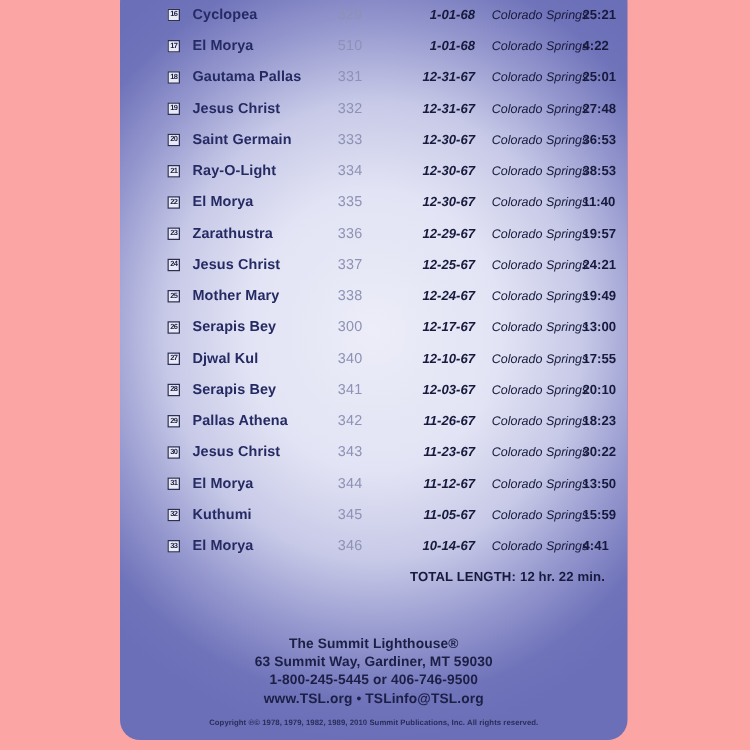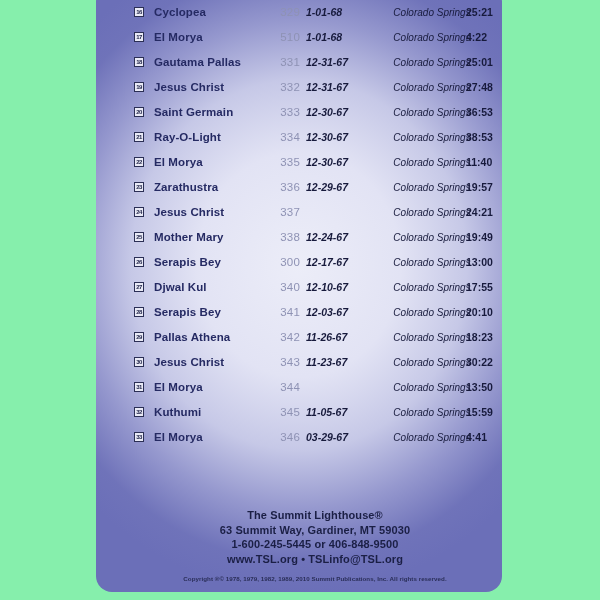--- a/index.html
+++ b/index.html
@@ -10,21 +10,21 @@
     width: 600px;
     height: 600px;
     background: #ffffff;
     font-family: "Liberation Sans", sans-serif;
     overflow: hidden;
   }
   #stage {
     position: relative;
     width: 600px;
     height: 600px;
-    background: #86efac;
+    background: #fca5a5;
   }
 
   
   #card {
     position: absolute;
     left: 96px;
     top: -14px;
     width: 406px;
     height: 606px;
     border-radius: 16px;
@@ -85,35 +85,35 @@
     position: absolute;
     left: 58px;
     top: 0;
     font-size: 11.5px;
     font-weight: 700;
     color: #252a63;
     letter-spacing: 0.1px;
   }
   .track-num {
     position: absolute;
-    left: 160px;
+    left: 150px;
     top: 0;
     width: 44px;
     text-align: right;
     font-size: 11.5px;
     font-weight: 400;
     color: #8e92b4;
     letter-spacing: 0.2px;
   }
   .track-date {
     position: absolute;
     left: 210px;
     top: 0;
     width: 74px;
-    text-align: left;
+    text-align: right;
     font-size: 10.5px;
     font-style: italic;
     font-weight: 700;
     color: #171a3c;
   }
   .track-loc {
     position: absolute;
     left: 290px;
     top: 0;
     width: 92px;
@@ -157,21 +157,21 @@
     top: 0;
     font-size: 10.5px;
     font-weight: 700;
     color: #171a3c;
     letter-spacing: 0.1px;
   }
 
   
   #footer {
     position: absolute;
-    left: 16px;
+    left: 0;
     top: 522px;
     width: 406px;
     text-align: center;
   }
   .footer-line {
     font-size: 11px;
     font-weight: 700;
     color: #1b1f45;
     line-height: 14.5px;
     letter-spacing: 0.1px;
@@ -256,20 +256,21 @@
             <span class="track-name">Zarathustra</span>
             <span class="track-num">336</span>
             <span class="track-date">12-29-67</span>
             <span class="track-loc">Colorado Springs</span>
             <span class="track-time">19:57</span>
           </div>
           <div class="track-row">
             <span class="track-badge">24</span>
             <span class="track-name">Jesus Christ</span>
             <span class="track-num">337</span>
+            <span class="track-date">12-25-67</span>
             <span class="track-loc">Colorado Springs</span>
             <span class="track-time">24:21</span>
           </div>
           <div class="track-row">
             <span class="track-badge">25</span>
             <span class="track-name">Mother Mary</span>
             <span class="track-num">338</span>
             <span class="track-date">12-24-67</span>
             <span class="track-loc">Colorado Springs</span>
             <span class="track-time">19:49</span>
@@ -311,46 +312,51 @@
             <span class="track-name">Jesus Christ</span>
             <span class="track-num">343</span>
             <span class="track-date">11-23-67</span>
             <span class="track-loc">Colorado Springs</span>
             <span class="track-time">30:22</span>
           </div>
           <div class="track-row">
             <span class="track-badge">31</span>
             <span class="track-name">El Morya</span>
             <span class="track-num">344</span>
+            <span class="track-date">11-12-67</span>
             <span class="track-loc">Colorado Springs</span>
             <span class="track-time">13:50</span>
           </div>
           <div class="track-row">
             <span class="track-badge">32</span>
             <span class="track-name">Kuthumi</span>
             <span class="track-num">345</span>
             <span class="track-date">11-05-67</span>
             <span class="track-loc">Colorado Springs</span>
             <span class="track-time">15:59</span>
           </div>
           <div class="track-row">
             <span class="track-badge">33</span>
             <span class="track-name">El Morya</span>
             <span class="track-num">346</span>
-            <span class="track-date">03-29-67</span>
+            <span class="track-date">10-14-67</span>
             <span class="track-loc">Colorado Springs</span>
             <span class="track-time">4:41</span>
           </div>
         </div>
 
+      <div id="total-row">
+        <span id="total-label">TOTAL LENGTH:</span>
+        <span id="total-value">12 hr. 22 min.</span>
+      </div>
 
       <div id="footer">
         <div class="footer-line">The Summit Lighthouse®</div>
         <div class="footer-line">63 Summit Way, Gardiner, MT 59030</div>
-        <div class="footer-line">1-600-245-5445 or 406-848-9500</div>
+        <div class="footer-line">1-800-245-5445 or 406-746-9500</div>
         <div class="footer-line">www.TSL.org • TSLinfo@TSL.org</div>
         <div id="copyright">Copyright ℗© 1978, 1979, 1982, 1989, 2010 Summit Publications, Inc. All rights reserved.</div>
       </div>
 
     </div>
   </div>
 
 </div>
 
 </body></html>

